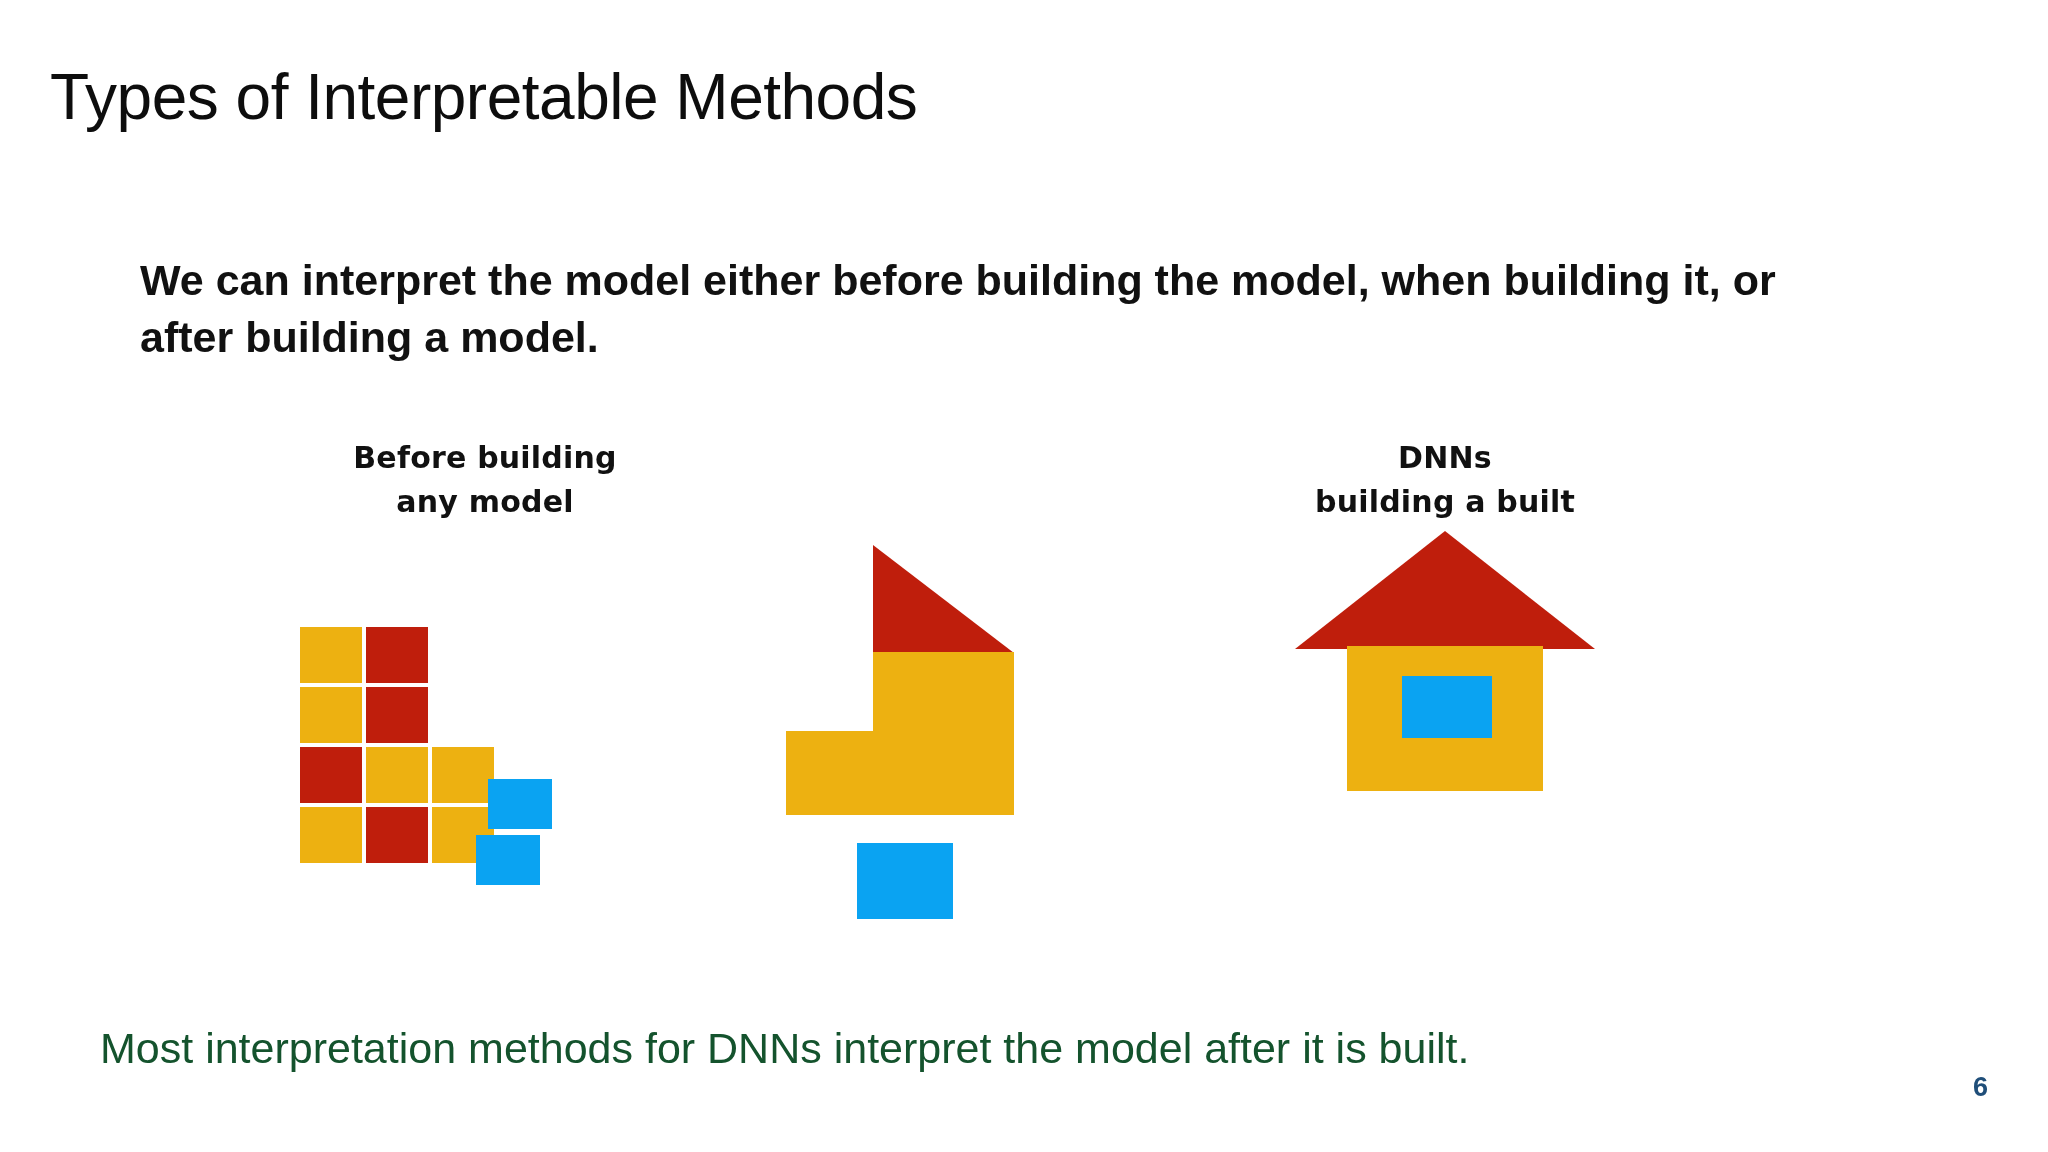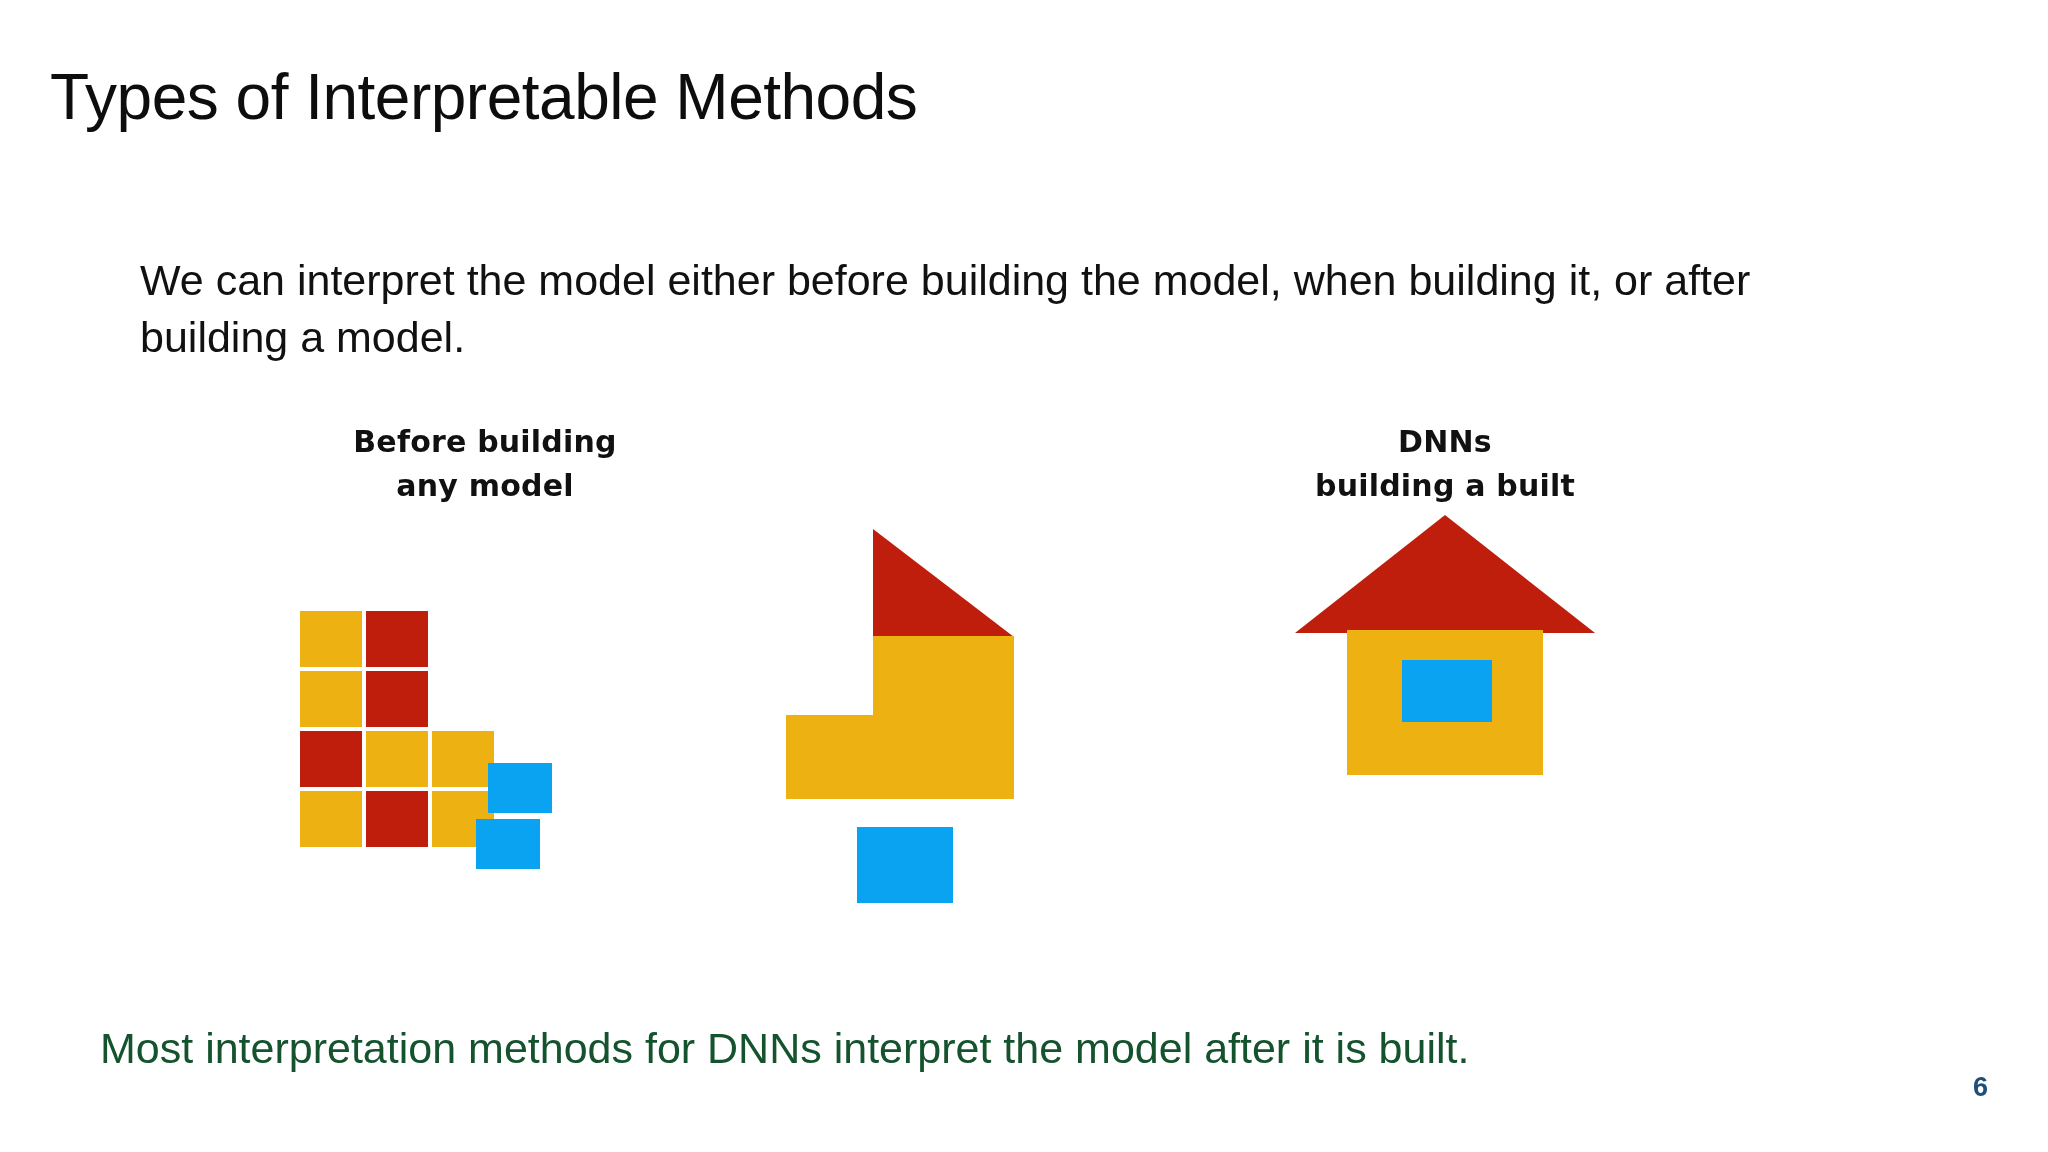--- a/index.html
+++ b/index.html
@@ -32,29 +32,29 @@
   }
 
   
   .body-text {
     position: absolute;
     left: 140px;
     top: 252px;
     width: 1680px;
     font-size: 43px;
     line-height: 1.33;
-    font-weight: 400;
+    font-weight: 700;
     color: #111111;
   }
 
   
   .figure {
     position: absolute;
     left: 0px;
-    top: 420px;
+    top: 436px;
     width: 1736px;
     height: 600px;
   }
 
   .panel {
     position: absolute;
     top: 0;
     width: 430px;
     height: 600px;
   }

